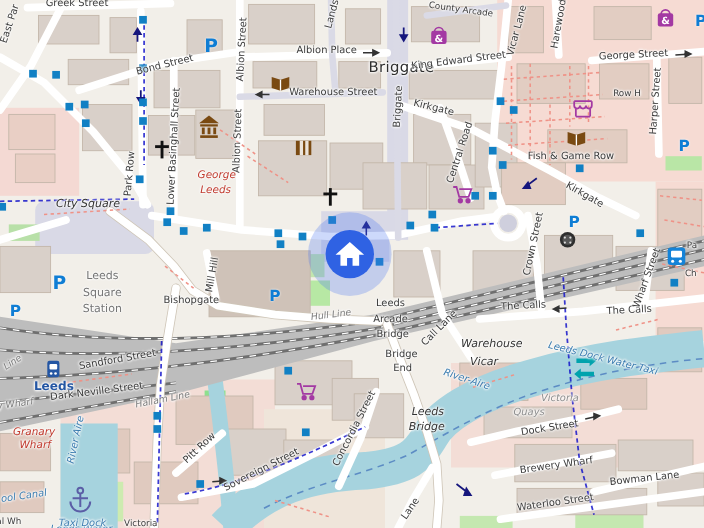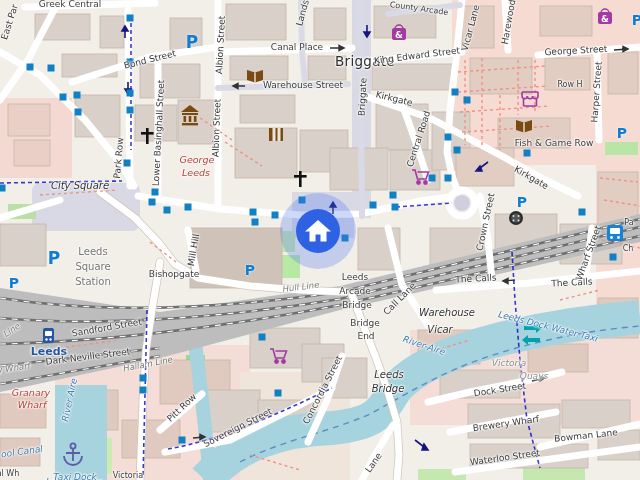--- a/index.html
+++ b/index.html
@@ -362,40 +362,40 @@
         <circle cx="50.5" cy="339.5" r="1.2" fill="#fff"></circle>
   </g>
 
   <g>
     <circle cx="318" cy="231" r="38" fill="#4a77f0" opacity="0.28"></circle>
     <circle cx="318" cy="231" r="22" fill="#2f62e3"></circle>
     <path d="M318 220 L305 231.5 L309.5 231.5 L309.5 241.5 L315.5 241.5 L315.5 234.5 L320.5 234.5 L320.5 241.5 L326.5 241.5 L326.5 231.5 L331 231.5 Z" fill="#fff"></path>
   </g>
 </svg>
 
-<span class="lbl" style="left:70px;top:4px">Greek Central</span>
+<span class="lbl" style="left:70px;top:4px">Greek Street</span>
 <span class="lbl" style="left:10px;top:22px;--r:-72deg">East Par</span>
 <span class="lbl" style="left:150px;top:60px;--r:-14deg">Bond Street</span>
 <span class="lbl" style="left:119px;top:158px;--r:-85deg">Park Row</span>
 <span class="lbl" style="left:221px;top:45px;--r:-87deg">Albion Street</span>
 <span class="lbl" style="left:217px;top:128px;--r:-88deg">Albion Street</span>
 <span class="lbl" style="left:159px;top:133px;--r:-87deg">Lower Basinghall Street</span>
-<span class="lbl" style="left:297px;top:47px">Canal Place</span>
+<span class="lbl" style="left:297px;top:47px">Albion Place</span>
 <span class="lbl" style="left:303px;top:85px">Warehouse Street</span>
 <span class="lbl" style="left:303px;top:13px;--r:-75deg">Lands</span>
 <span class="lbl place" style="left:365px;top:62px">Briggate</span>
 <span class="lbl" style="left:363px;top:97px;--r:-87deg">Briggate</span>
 <span class="lbl" style="left:417px;top:56px;--r:-7deg">King Edward Street</span>
 <span class="lbl sm" style="left:419px;top:9px;--r:8deg">County Arcade</span>
 <span class="lbl" style="left:509px;top:22px;--r:-80deg">Harewood</span>
 <span class="lbl" style="left:471px;top:28px;--r:-75deg">Vicar Lane</span>
 <span class="lbl" style="left:576px;top:51px;--r:-3deg">George Street</span>
 <span class="lbl" style="left:597px;top:92px;--r:-86deg">Harper Street</span>
 <span class="lbl sm" style="left:570px;top:85px">Row H</span>
-<span class="lbl" style="left:554px;top:143px">Fish &amp; Game Row</span>
+<span class="lbl" style="left:519px;top:143px">Fish &amp; Game Row</span>
 <span class="lbl" style="left:394px;top:99px;--r:14deg">Kirkgate</span>
 <span class="lbl" style="left:531px;top:178px;--r:30deg">Kirkgate</span>
 <span class="lbl" style="left:419px;top:139px;--r:-72deg">Central Road</span>
 <span class="lbl" style="left:486px;top:222px;--r:-78deg">Crown Street</span>
 <span class="lbl" style="left:476px;top:279px;--r:-3deg">The Calls</span>
 <span class="lbl" style="left:572px;top:283px;--r:-3deg">The Calls</span>
 <span class="lbl" style="left:589px;top:253px;--r:-70deg">Wharf Street</span>
 <span class="lbl sq" style="left:80px;top:186px">City Square</span>
 <span class="lbl redpoi" style="left:197px;top:160px">George</span>
 <span class="lbl redpoi" style="left:196px;top:173px">Leeds</span>
@@ -424,21 +424,21 @@
 <span class="lbl" style="left:238px;top:428px;--r:-27deg">Sovereign Street</span>
 <span class="lbl" style="left:323px;top:390px;--r:-63deg">Concordia Street</span>
 <span class="lbl" style="left:365px;top:323px">Bridge</span>
 <span class="lbl" style="left:366px;top:336px">End</span>
 <span class="lbl sq" style="left:389px;top:375px">Leeds</span>
 <span class="lbl sq" style="left:388px;top:389px">Bridge</span>
 <span class="lbl" style="left:400px;top:299px;--r:-45deg">Call Lane</span>
 <span class="lbl sq" style="left:447px;top:313px">Warehouse</span>
 <span class="lbl sq" style="left:440px;top:330px">Vicar</span>
 <span class="lbl greypoi" style="left:509px;top:363px">Victoria</span>
-<span class="lbl greypoi" style="left:534px;top:376px">Quays</span>
+<span class="lbl greypoi" style="left:481px;top:376px">Quays</span>
 <span class="lbl" style="left:500px;top:390px;--r:-9deg">Dock Street</span>
 <span class="lbl" style="left:506px;top:424px;--r:-8deg">Brewery Wharf</span>
 <span class="lbl" style="left:586px;top:436px;--r:-6deg">Bowman Lane</span>
 <span class="lbl" style="left:505px;top:458px;--r:-8deg">Waterloo Street</span>
 <span class="lbl water" style="left:548px;top:327px;--r:14deg">Leeds Dock Water Taxi</span>
 <span class="lbl" style="left:355px;top:277px">Leeds</span>
 <span class="lbl" style="left:355px;top:291px">Arcade</span>
 <span class="lbl" style="left:357px;top:305px">Bridge</span>
 <span class="lbl sm" style="left:629px;top:223px">Pa</span>
 <span class="lbl sm" style="left:628px;top:249px">Ch</span>

